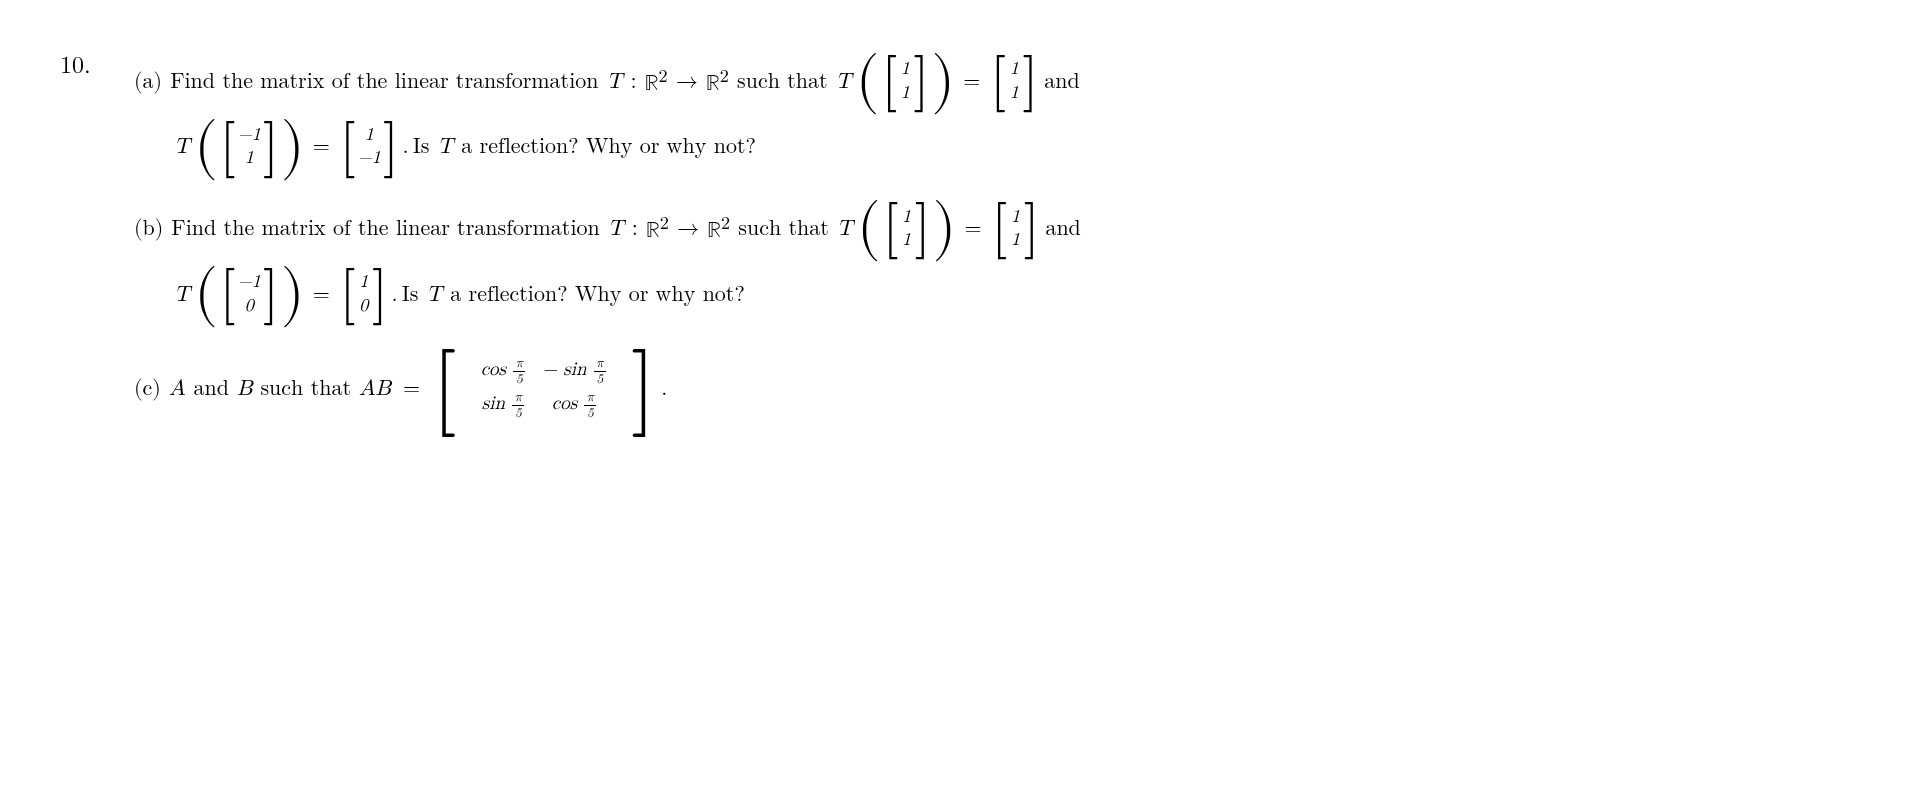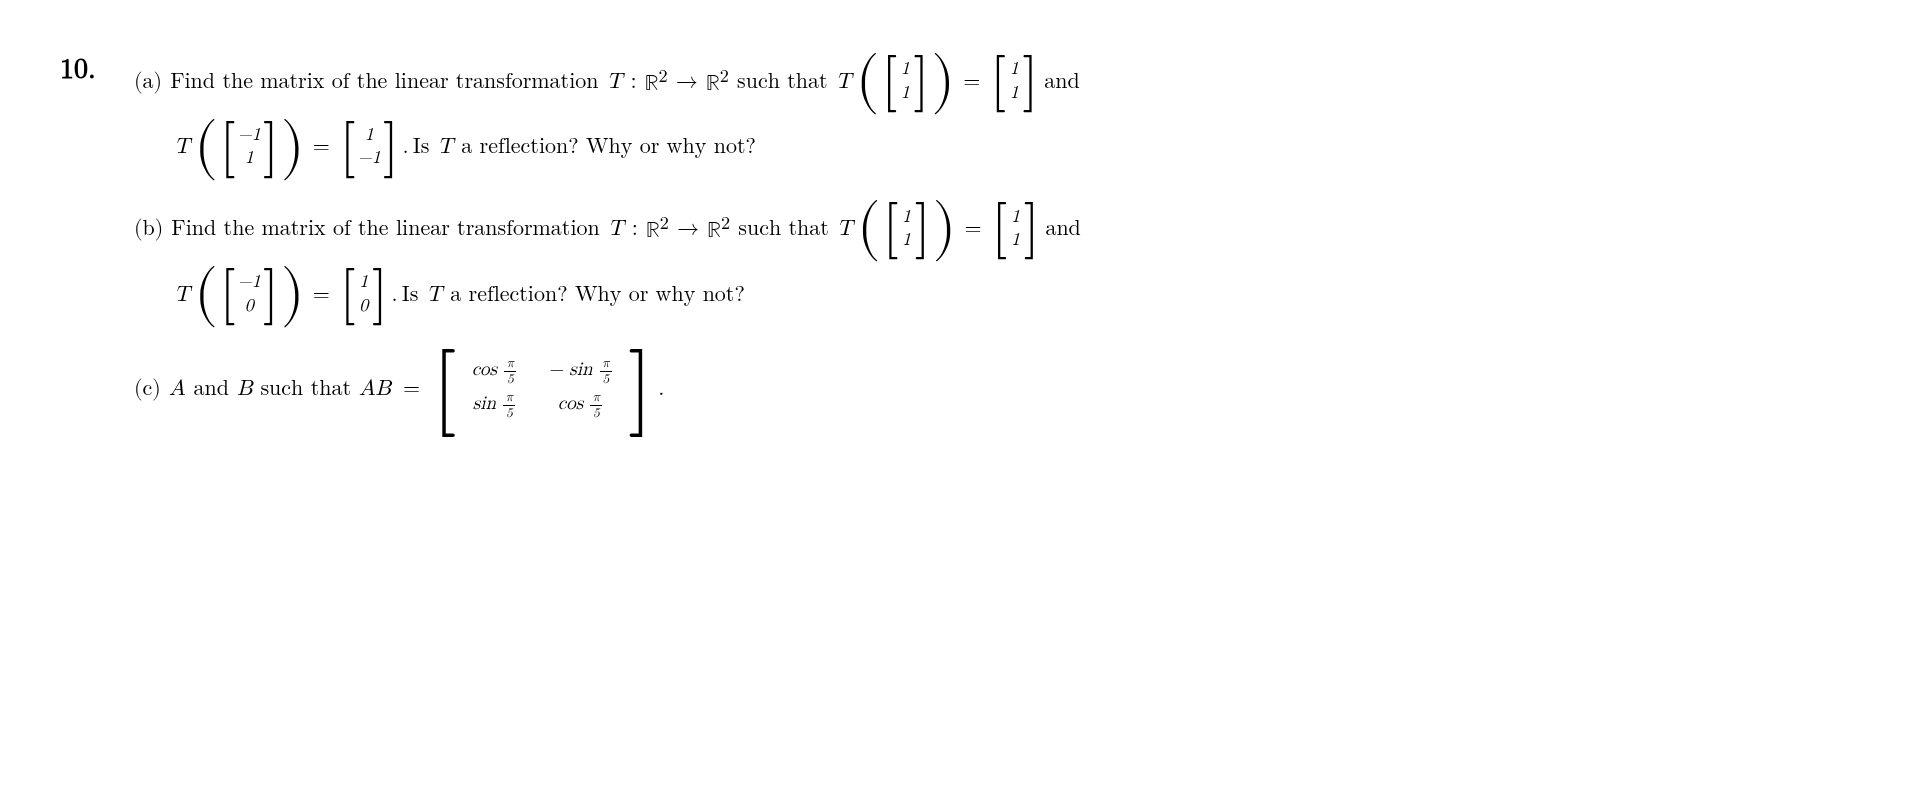--- a/index.html
+++ b/index.html
@@ -89,22 +89,22 @@
 
     
     .problem-header {
       display: flex;
       align-items: flex-start;
       margin-bottom: 0;
     }
 
     .problem-num-col {
       min-width: 70px;
-      font-weight: bold;
-      font-size: 28px;
+      font-weight: normal;
+      font-size: 24px;
       padding-top: 2px;
     }
 
     .parts-col {
       flex: 1;
     }
 
     .part-block {
       margin-bottom: 20px;
     }
@@ -160,22 +160,22 @@
 
     .big-bracket {
       font-size: 4em;
       font-weight: 100;
       line-height: 1;
     }
 
     .big-grid {
       display: grid;
       grid-template-columns: auto auto;
-      gap: 4px 31px;
-      margin: 0 15px;
+      gap: 4px 16px;
+      margin: 0 24px;
       align-items: center;
     }
 
     .big-cell {
       font-style: italic;
       font-size: 19px;
       text-align: center;
       white-space: nowrap;
     }
   </style>

